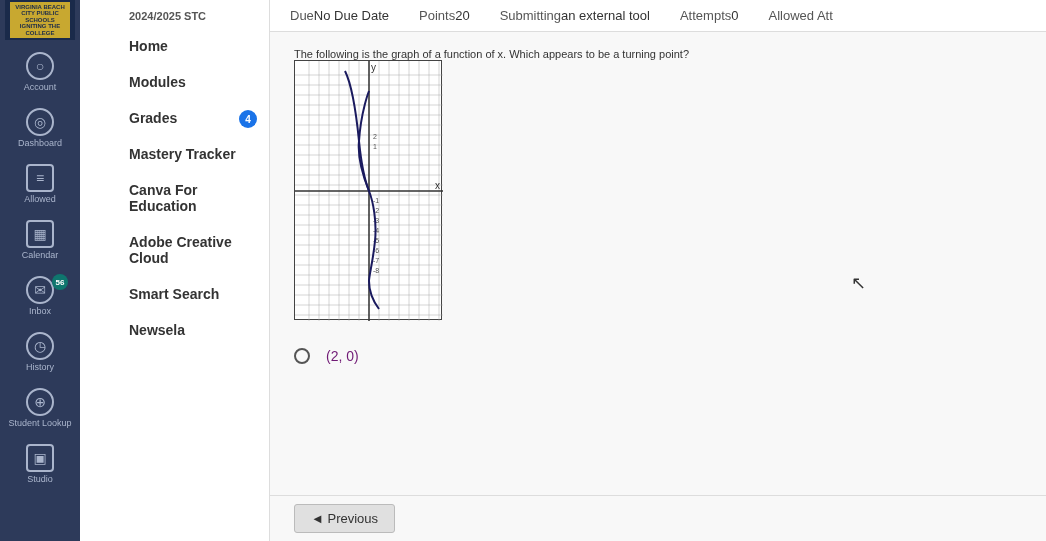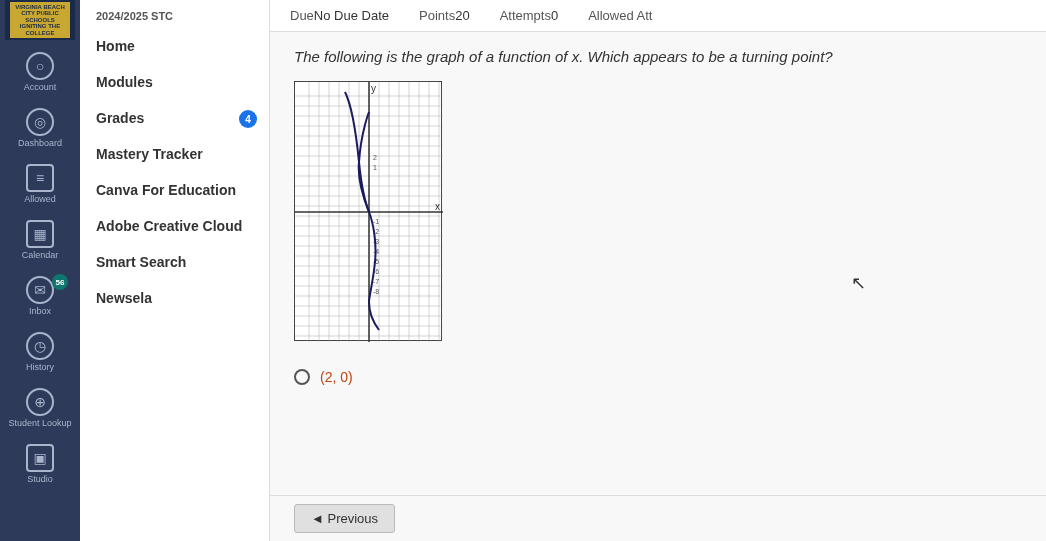--- a/index.html
+++ b/index.html
@@ -104,20 +104,21 @@
 
     
     .sidebar-main {
       width: 190px;
       background: #ffffff;
       border-right: 1px solid #ddd;
       display: flex;
       flex-direction: column;
       flex-shrink: 0;
       padding-top: 4px;
+      padding-left: 33px;
     }
 
     .sidebar-year {
       font-size: 11px;
       color: #555;
       padding: 6px 16px;
       font-weight: bold;
     }
 
     .sidebar-nav-item {
@@ -180,24 +181,22 @@
       color: #333;
     }
 
     .content-area {
       flex: 1;
       padding: 16px 24px;
       overflow-y: auto;
     }
 
     .question-text {
-      font-size: 15px;
-      color: #333;
-      margin-bottom: 16px;
-      font-style: italic;
+      font-size: 11px;
+      color: #333;
     }
 
     .graph-container {
       width: 148px;
       height: 260px;
       border: 1px solid #444;
       display: inline-block;
       position: relative;
       background: white;
       margin-bottom: 20px;
@@ -212,23 +211,23 @@
     .answer-options {
       display: flex;
       flex-direction: column;
       gap: 14px;
       margin-top: 8px;
     }
 
     .answer-option {
       display: flex;
       align-items: center;
-      gap: 10px;
+      gap: 16px;
       font-size: 14px;
-      color: #c2410c;
+      color: #701a75;
       cursor: pointer;
     }
 
     .radio-circle {
       width: 16px;
       height: 16px;
       border-radius: 50%;
       border: 2px solid #555;
       flex-shrink: 0;
     }
@@ -336,20 +335,24 @@
 <div class="main-content">
 
   <div class="top-bar">
     <div class="top-bar-item">
       <span class="top-bar-label">Due</span>
       <span class="top-bar-value">No Due Date</span>
     </div>
     <div class="top-bar-item">
       <span class="top-bar-label">Points</span>
       <span class="top-bar-value">20</span>
+    </div>
+    <div class="top-bar-item">
+      <span class="top-bar-label">Submitting</span>
+      <span class="top-bar-value">an external tool</span>
     </div>
     <div class="top-bar-item">
       <span class="top-bar-label">Attempts</span>
       <span class="top-bar-value">0</span>
     </div>
     <div class="top-bar-item">
       <span class="top-bar-label">Allowed Att</span>
     </div>
   </div>
 

